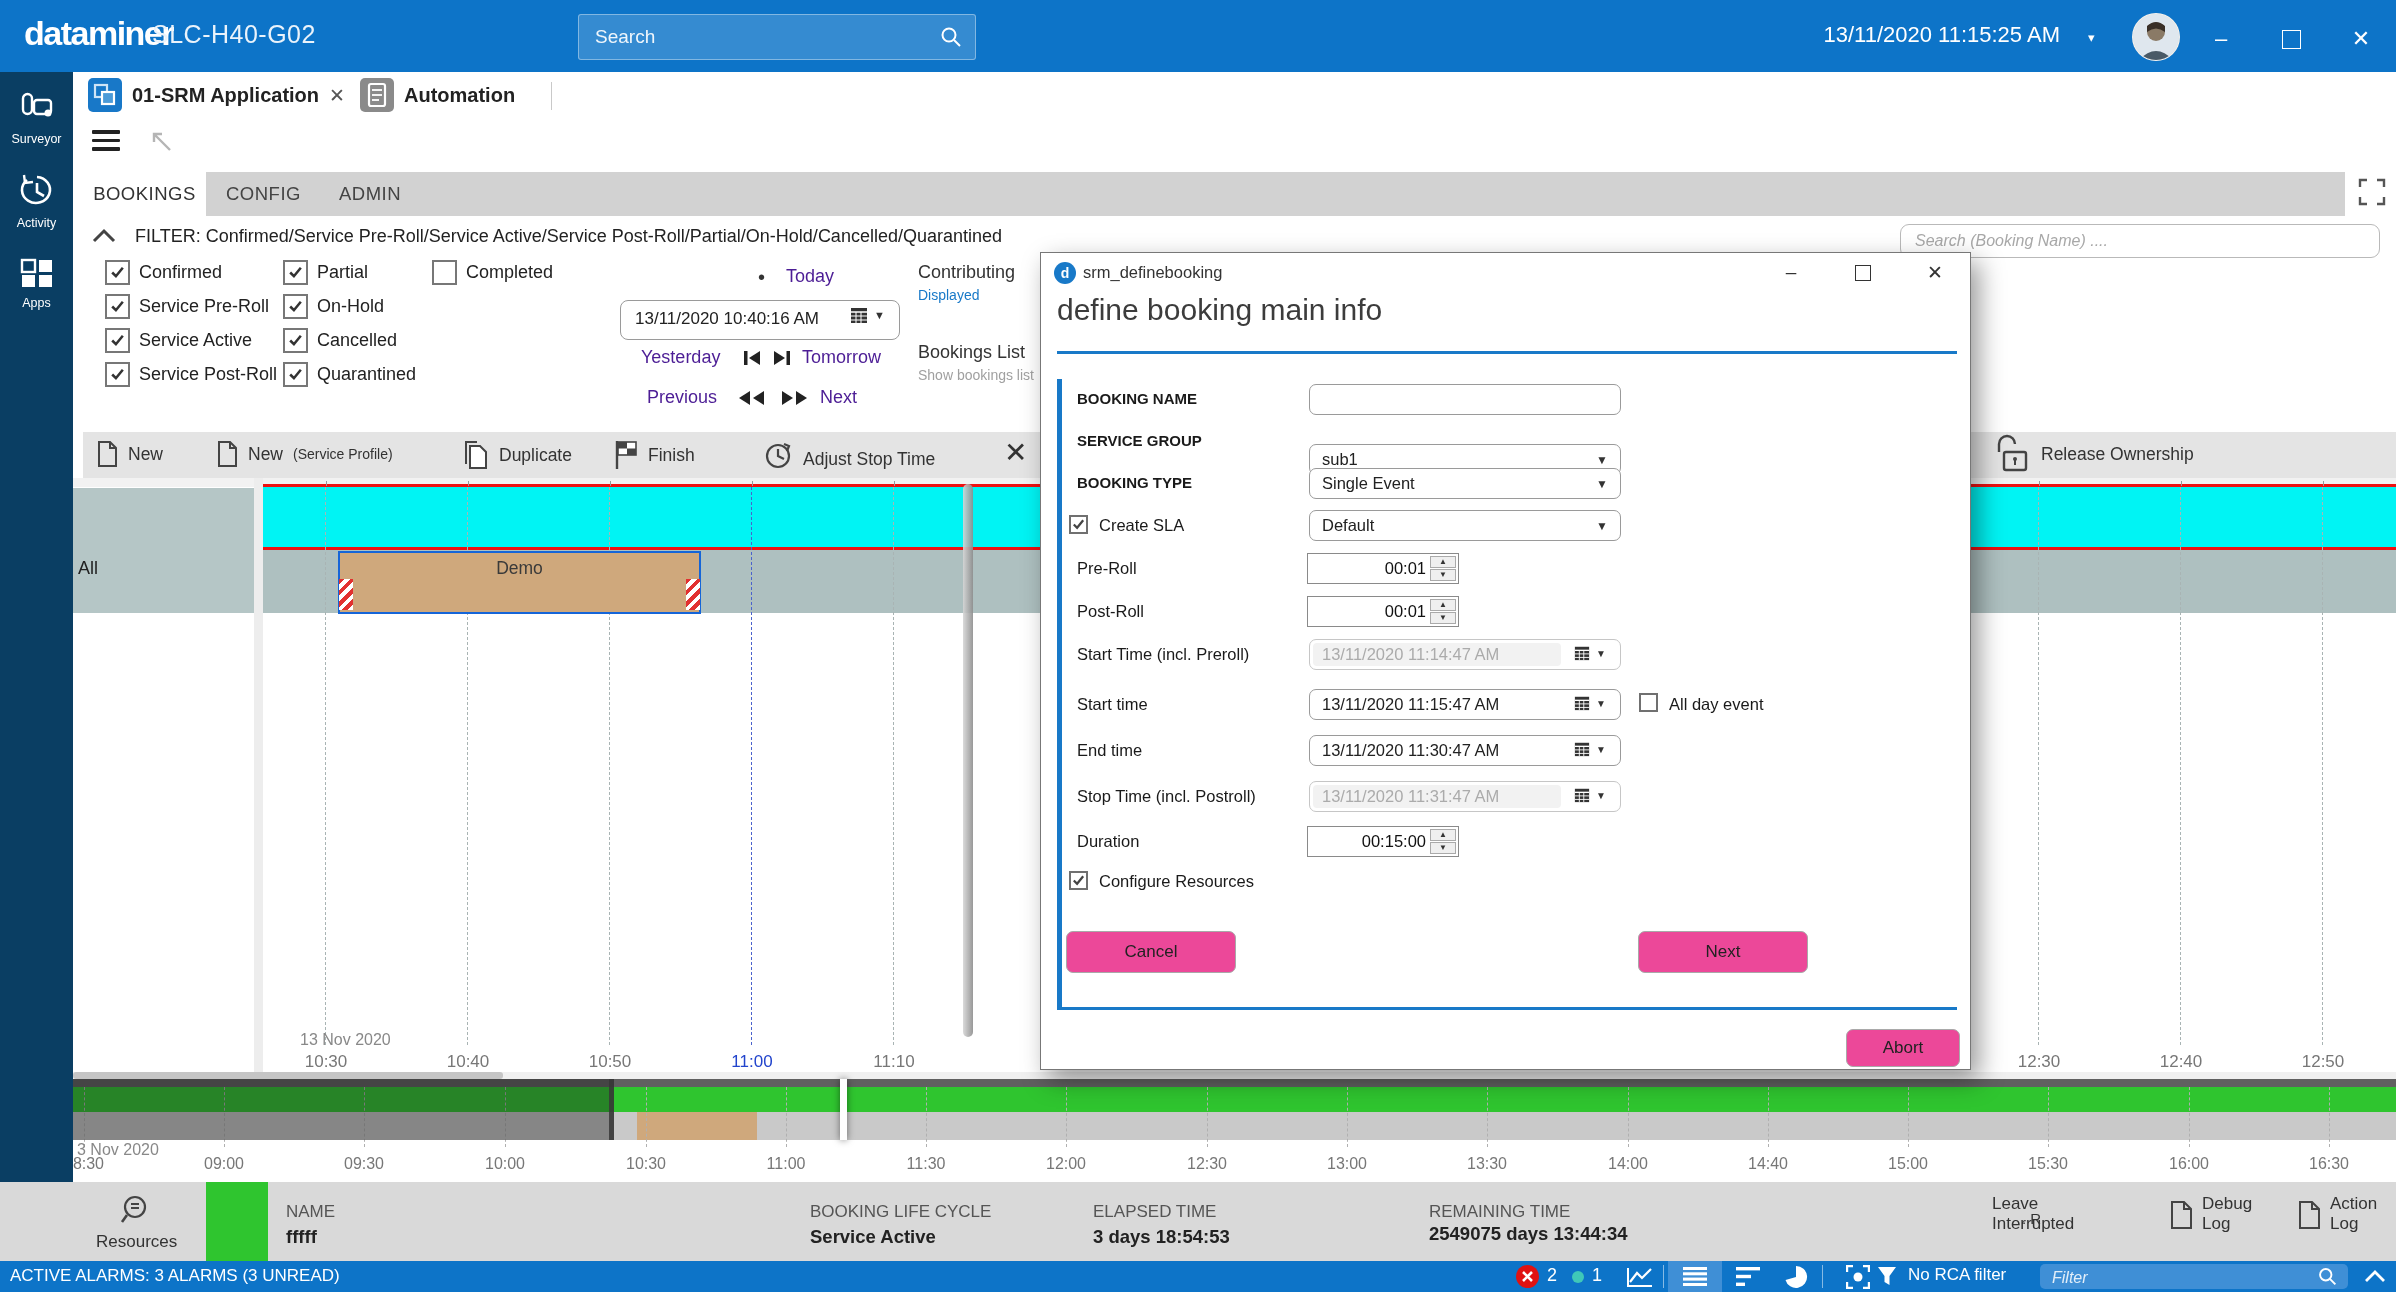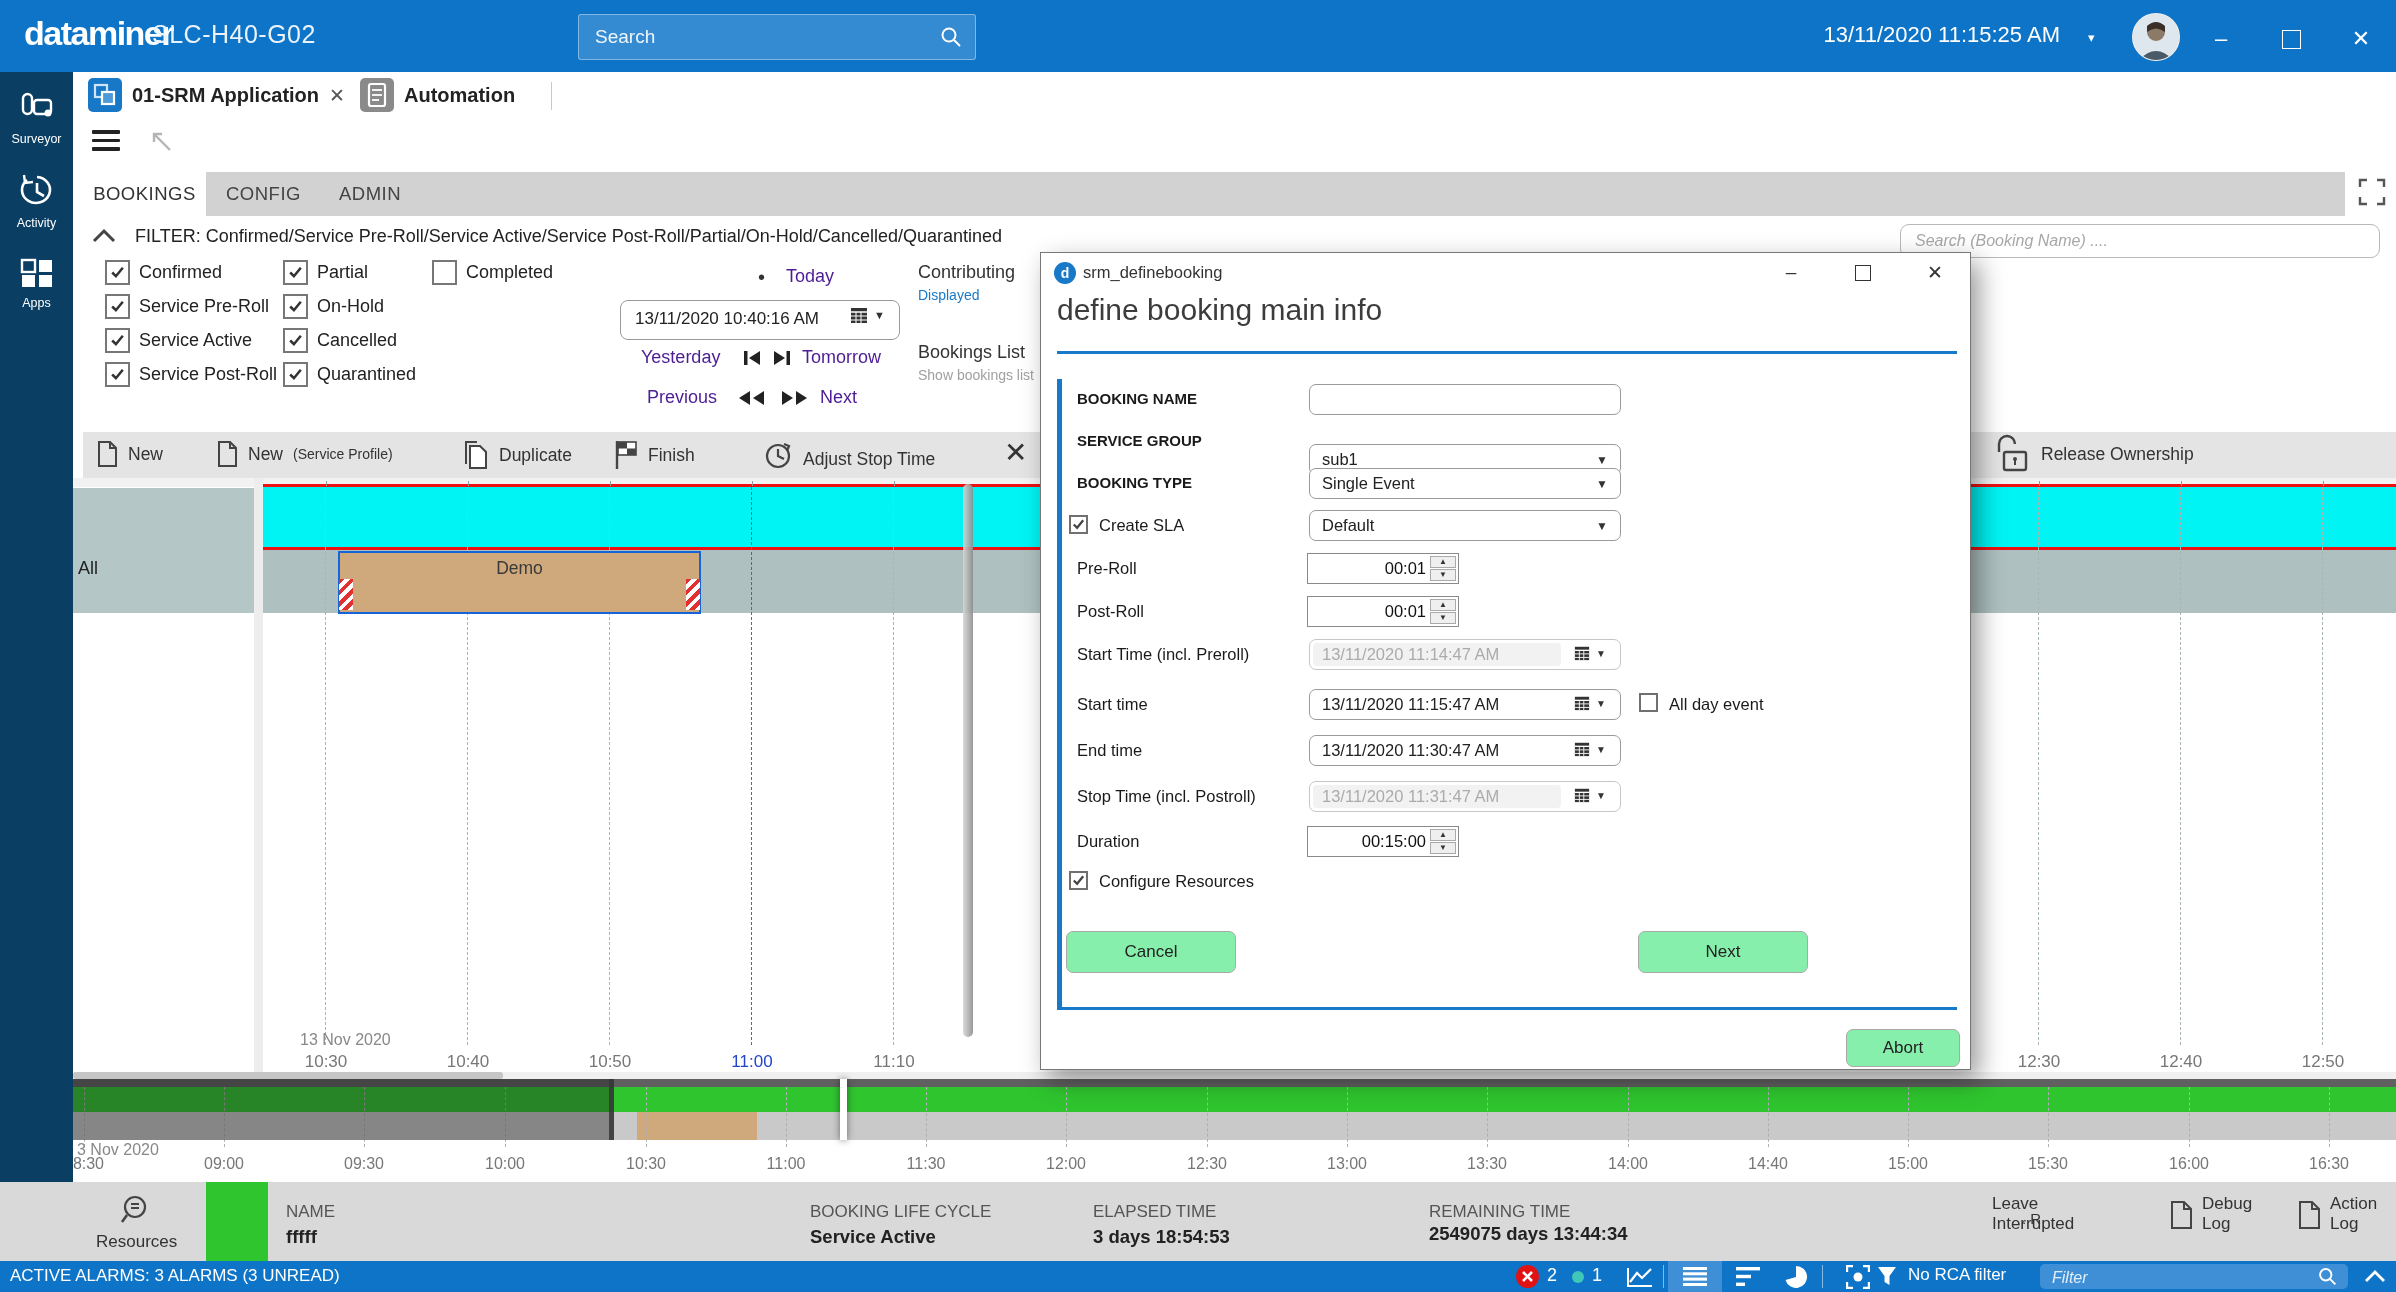--- a/index.html
+++ b/index.html
@@ -119,21 +119,21 @@
   .fctl.dis .inner{position:absolute;left:3px;top:3px;width:248px;height:23px;background:#f2f2f2;border-radius:4px;}
   .fctl.dis .txt{color:#ababab;}
   .caret{position:absolute;right:12px;top:8px;font-size:12px;color:#333;}
   .calgrp{position:absolute;right:14px;top:5px;display:flex;align-items:center;gap:6px;}
   .spin{position:absolute;left:266px;width:152px;height:31px;border:1px solid #8a8a8a;background:#fff;box-sizing:border-box;}
   .spin .txt{position:absolute;right:32px;top:5px;font-size:16.5px;color:#111;}
   .spinbtns{position:absolute;right:2px;top:2px;width:26px;height:25px;display:flex;flex-direction:column;gap:1px;}
   .spinbtns div{flex:1;background:#efefef;border:1px solid #aaa;font-size:8px;line-height:10px;text-align:center;color:#333;}
   .dcb{position:absolute;width:19px;height:19px;border:2px solid #707070;background:#fff;display:flex;align-items:center;justify-content:center;box-sizing:border-box;}
   .dcb svg{width:15px;height:15px;}
-  .dbtn{position:absolute;height:40px;border:1px solid #a9a9a9;border-radius:7px;background:#86efac;
+  .dbtn{position:absolute;height:40px;border:1px solid #a9a9a9;border-radius:7px;background:#ec4899;
     font-size:17px;color:#222;text-align:center;line-height:40px;}
 </style>
 </head>
 <body>
 
 <div class="screen">
 
   <div class="abs tlheadstrip"></div>
   <div class="abs redline" style="top:484px;"></div>
   <div class="abs cyanband"></div>

